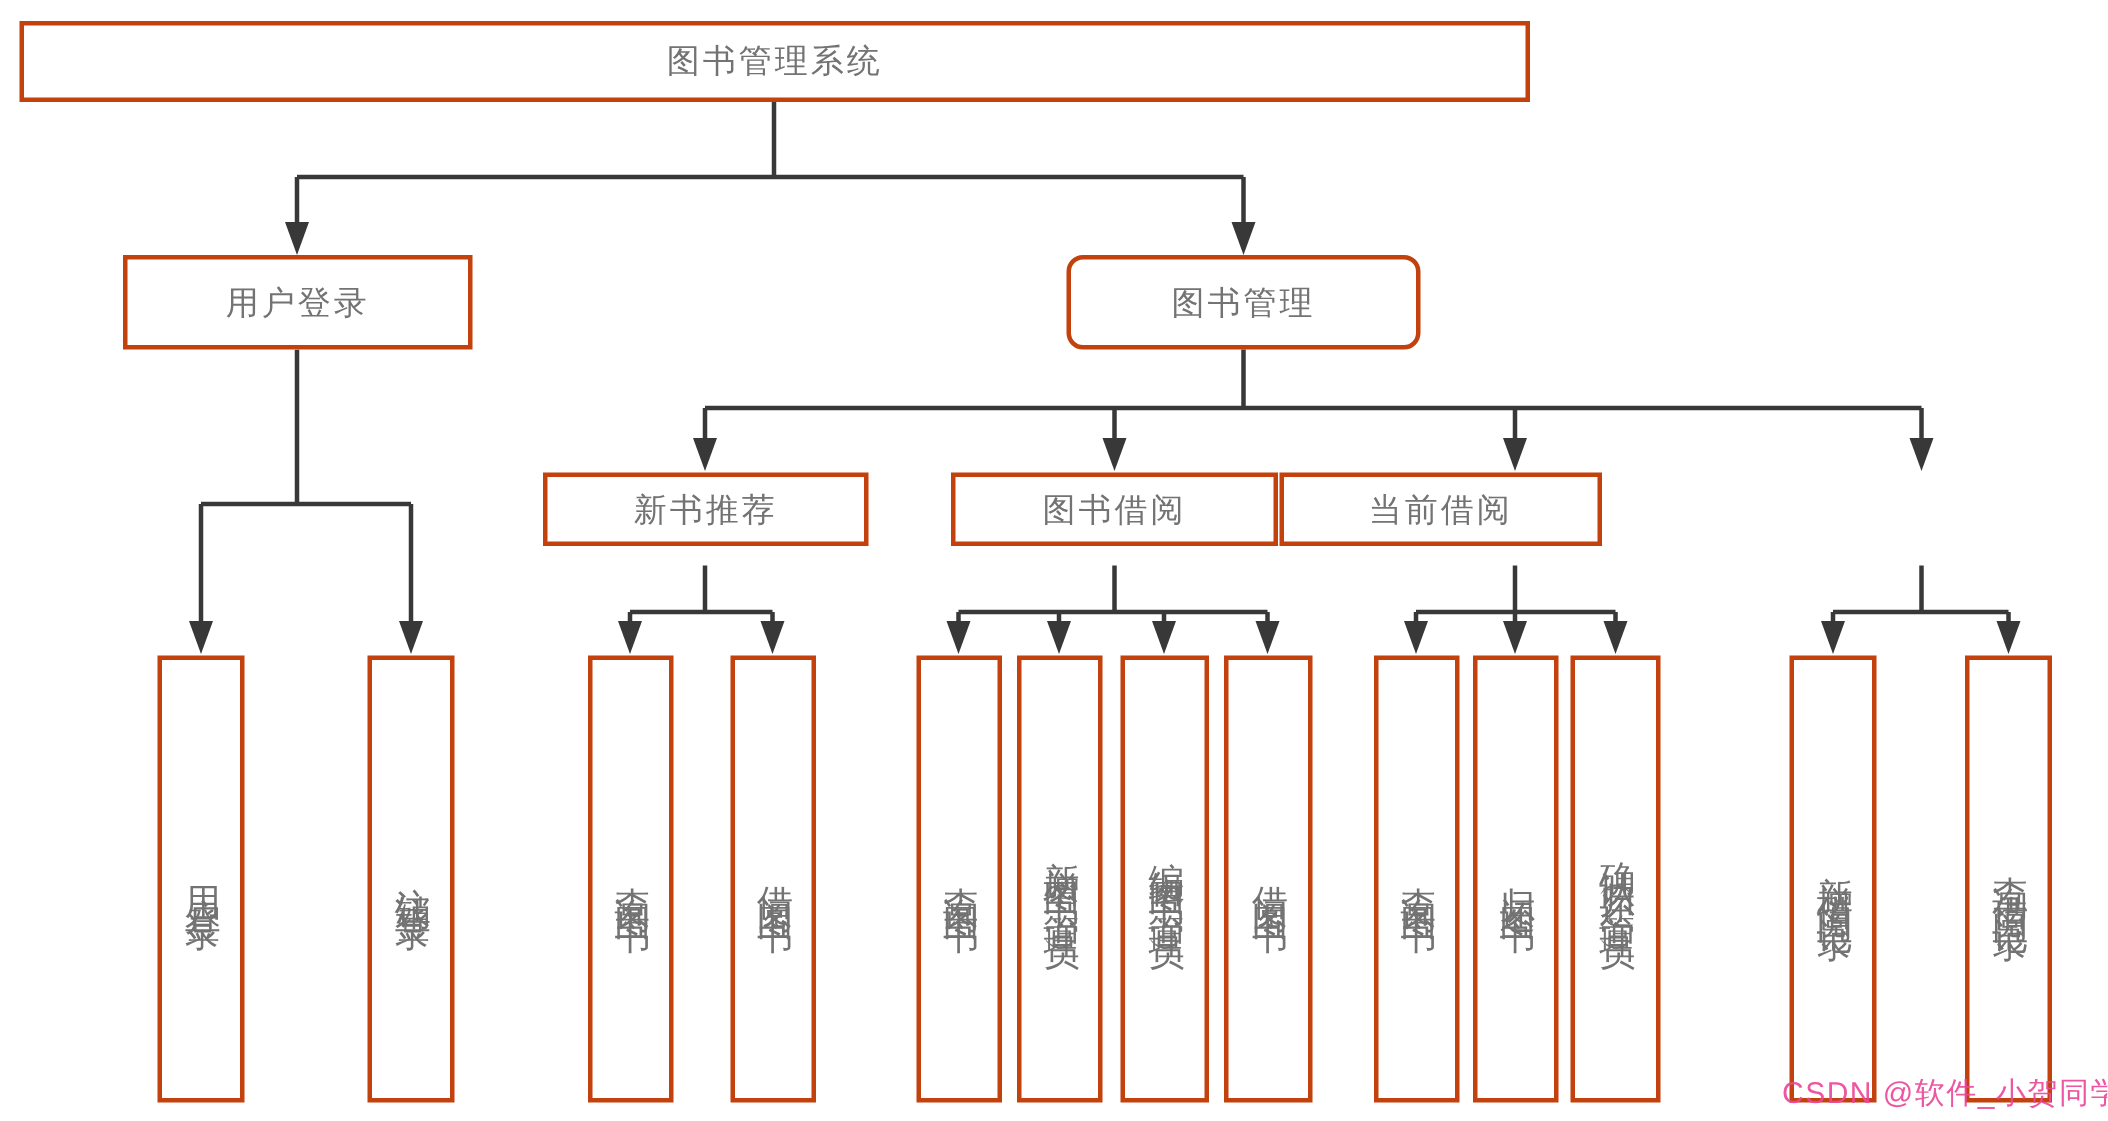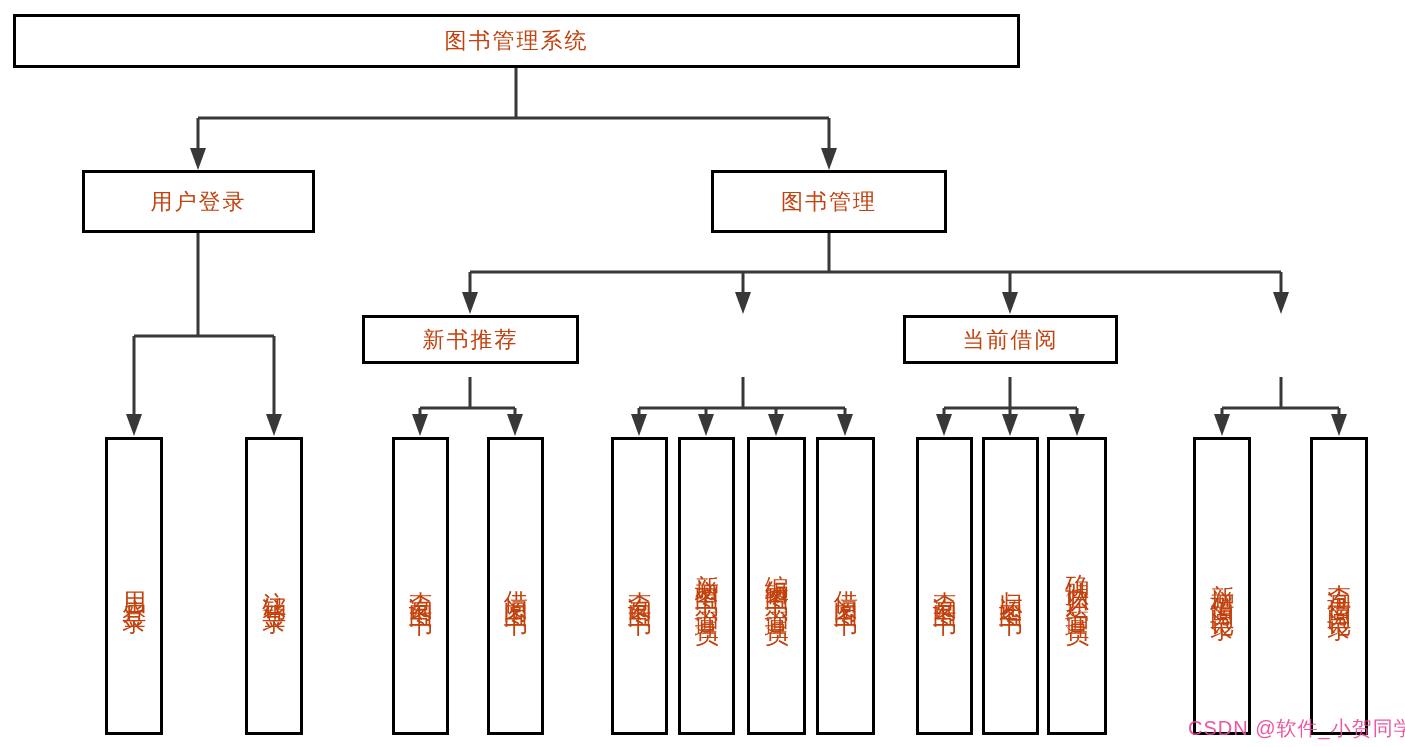--- a/index.html
+++ b/index.html
@@ -3,21 +3,21 @@
 <meta charset="utf-8">
 <style>
   html,body { margin:0; padding:0; background:#fff; }
   .canvas {
     position:relative; width:1405px; height:747px; background:#ffffff;
     font-family:"Liberation Sans","DejaVu Sans",sans-serif; overflow:hidden;
   }
   svg.wires { position:absolute; left:0; top:0; width:1405px; height:747px; z-index:1; }
   .box {
     position:absolute; box-sizing:border-box; background:#ffffff;
-    border:3px solid #000000; color:#c2410c; z-index:2;
+    border:3px solid #c2410c; color:#737373; z-index:2;
     display:flex; align-items:center; justify-content:center;
     font-size:22px; letter-spacing:2px; white-space:nowrap;
   }
   .root-box  { left:13px;  top:14px;  width:1007px; height:54px; }
   .lvl2      { top:170px; height:63px; }
   .lvl3      { top:315px; height:49px; }
   .leaf {
     top:437px; height:298px;
     writing-mode:vertical-rl; text-orientation:mixed;
     font-size:24px; letter-spacing:7px; line-height:1.1; white-space:normal;
@@ -69,24 +69,25 @@
       <polygon points="1010,436 1002,414 1018,414"></polygon>
       <polygon points="1077,436 1069,414 1085,414"></polygon>
       <polygon points="1222,436 1214,414 1230,414"></polygon>
       <polygon points="1339,436 1331,414 1347,414"></polygon>
     </g>
   </svg>
 
   <div class="box root-box">图书管理系统</div>
 
   <div class="box lvl2" style="left:82px; width:233px;">用户登录</div>
-  <div class="box lvl2" style="left:711px; width:236px;">图书管理</div>
+  <div class="box lvl2" style="left:711px; width:236px;border-radius:11px;">图书管理</div>
 
   <div class="box lvl3" style="left:362px; width:217px;">新书推荐</div>
-  <div class="box lvl3" style="left:903px; width:215px;font-family:Liberation Mono, monospace;">当前借阅</div>
+  <div class="box lvl3" style="left:634px; width:218px;">图书借阅</div>
+  <div class="box lvl3" style="left:853px; width:215px;font-family:Liberation Mono, monospace;">当前借阅</div>
 
   <div class="box leaf" style="left:105px; width:58px;">用户登录</div>
   <div class="box leaf" style="left:245px; width:58px;">注销登录</div>
 
   <div class="box leaf" style="left:392px; width:57px;">查询图书</div>
   <div class="box leaf" style="left:487px; width:57px;">借阅图书</div>
 
   <div class="box leaf" style="left:611px; width:57px;">查询图书</div>
   <div class="box leaf" style="left:678px; width:57px;">新增图书（管理员）</div>
   <div class="box leaf" style="left:747px; width:59px;">编辑图书（管理员）</div>

